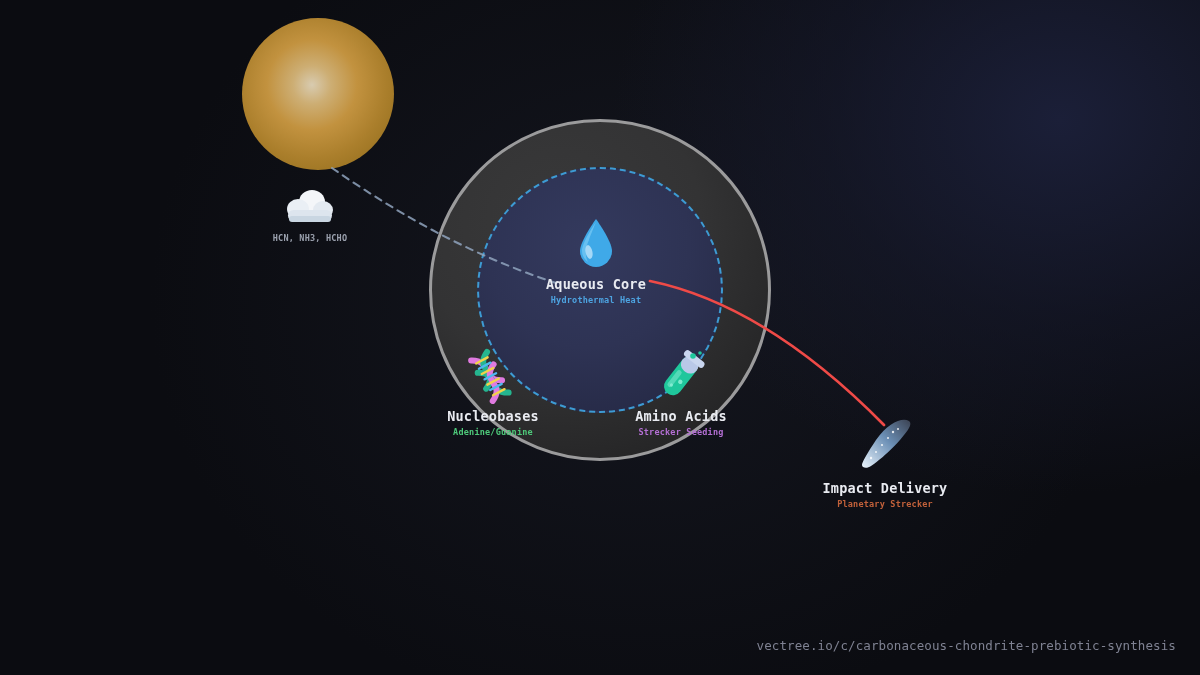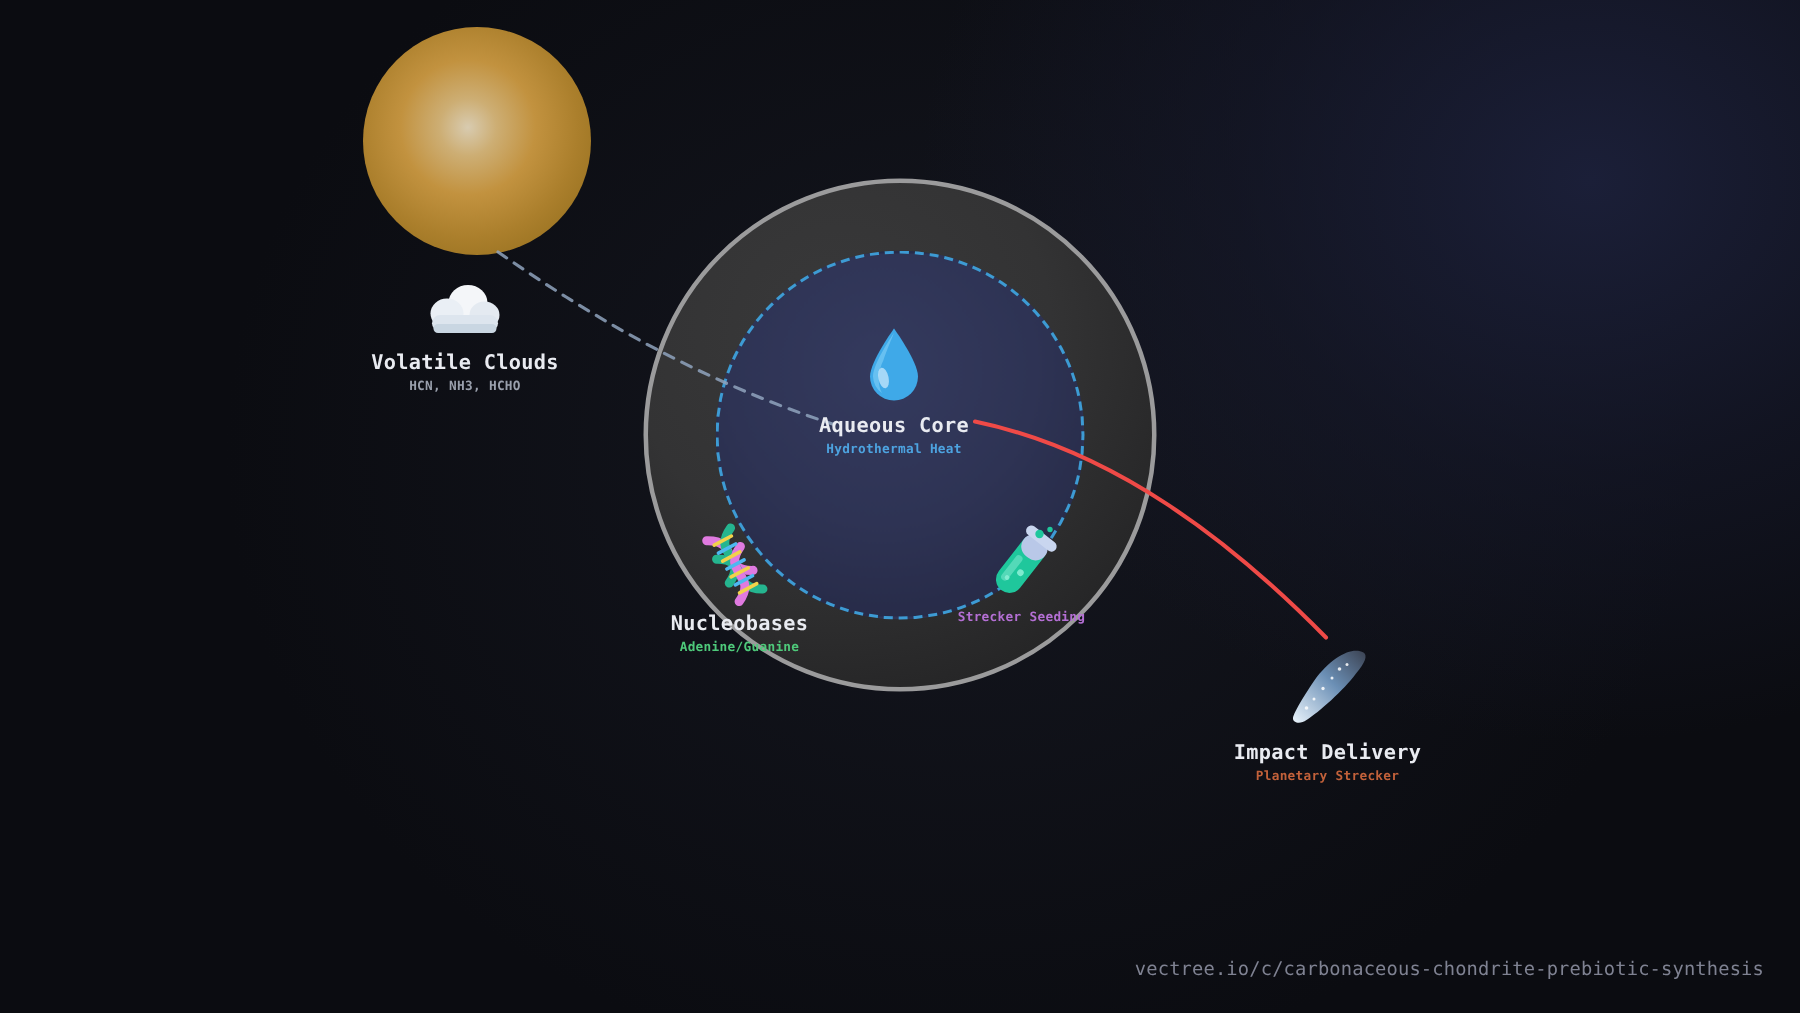--- a/index.html
+++ b/index.html
@@ -69,21 +69,21 @@
     font-weight: 700;
     letter-spacing: 0.2px;
     white-space: nowrap;
     margin-top: 3px;
   }
 
   #node-clouds     { left: 190px; top: 186px; width: 240px; }
   #node-core       { left: 476px; top: 216px; width: 240px; }
   #node-nucleo     { left: 373px; top: 348px; width: 240px; }
   #node-amino      { left: 561px; top: 348px; width: 240px; }
-  #node-impact     { left: 765px; top: 428px; width: 240px; }
+  #node-impact     { left: 765px; top: 414px; width: 240px; }
 
   
   #footer { position: absolute; left: 0; right: 0; bottom: 0; height: 200px; }
   #url {
     position: absolute;
     right: 24px; bottom: 22px;
     font-size: 12.5px;
     color: #7f8292;
     letter-spacing: 0.1px;
     margin-left: 24px;
@@ -108,21 +108,20 @@
     <div class="node" id="node-clouds">
       <span class="icon">
         <svg width="56" height="44" viewBox="0 0 56 44">
           <ellipse cx="30" cy="16" rx="13" ry="12" fill="#f4f6f9"></ellipse>
           <ellipse cx="16" cy="23" rx="11" ry="10" fill="#eaeff5"></ellipse>
           <ellipse cx="41" cy="24" rx="10" ry="9" fill="#e4eaf1"></ellipse>
           <rect x="6" y="24" width="44" height="11" rx="5.5" fill="#dde5ee"></rect>
           <rect x="7" y="30" width="42" height="6" rx="3" fill="#c9d6e2"></rect>
         </svg>
       </span>
-      <div class="title">Volatile Clouds</div>
       <div class="sub" style="color:#9aa0ad">HCN, NH3, HCHO</div>
     </div>
 
     <div class="node" id="node-core">
       <span class="icon">
         <svg width="42" height="56" viewBox="0 0 42 56">
           <path d="M21 3 C21 3 5 25 5 35 a16 16 0 0 0 32 0 C37 25 21 3 21 3 Z" fill="#3fa9e8"></path>
           <path d="M21 6 C21 6 7 26 7 35 a14 14 0 0 0 6 11 C10 41 10 32 14 24 C16 18 21 6 21 6 Z" fill="#6ec4f2" opacity="0.85"></path>
           <ellipse cx="14" cy="36" rx="3.4" ry="7" fill="#bfe4fa" opacity="0.8" transform="rotate(-12 14 36)"></ellipse>
         </svg>
@@ -163,20 +162,21 @@
             <rect x="17" y="6" width="18" height="16" rx="8" fill="#b9c8e8"></rect>
             <rect x="14" y="3" width="24" height="7" rx="3.5" fill="#c9d6ef"></rect>
             <rect x="20" y="24" width="5" height="20" rx="2.5" fill="#7fe8cf" opacity="0.55"></rect>
             <circle cx="29" cy="33" r="2.2" fill="#8ff0d8" opacity="0.85"></circle>
             <circle cx="24" cy="41" r="1.6" fill="#8ff0d8" opacity="0.8"></circle>
           </g>
           <circle cx="38" cy="8" r="2.8" fill="#1fc79c"></circle>
           <circle cx="45" cy="5" r="1.8" fill="#1fc79c"></circle>
         </svg>
       </span>
+      <div class="title">Amino Acids</div>
       <div class="sub" style="color:#b46fd4">Strecker Seeding</div>
     </div>
 
     <div class="node" id="node-impact">
       <span class="icon">
         <svg width="66" height="62" viewBox="0 0 66 62">
           <defs>
             <linearGradient id="cometg" x1="1" y1="0" x2="0" y2="1">
               <stop offset="0%" stop-color="#3b4252"></stop>
               <stop offset="45%" stop-color="#6b8fb5"></stop>

